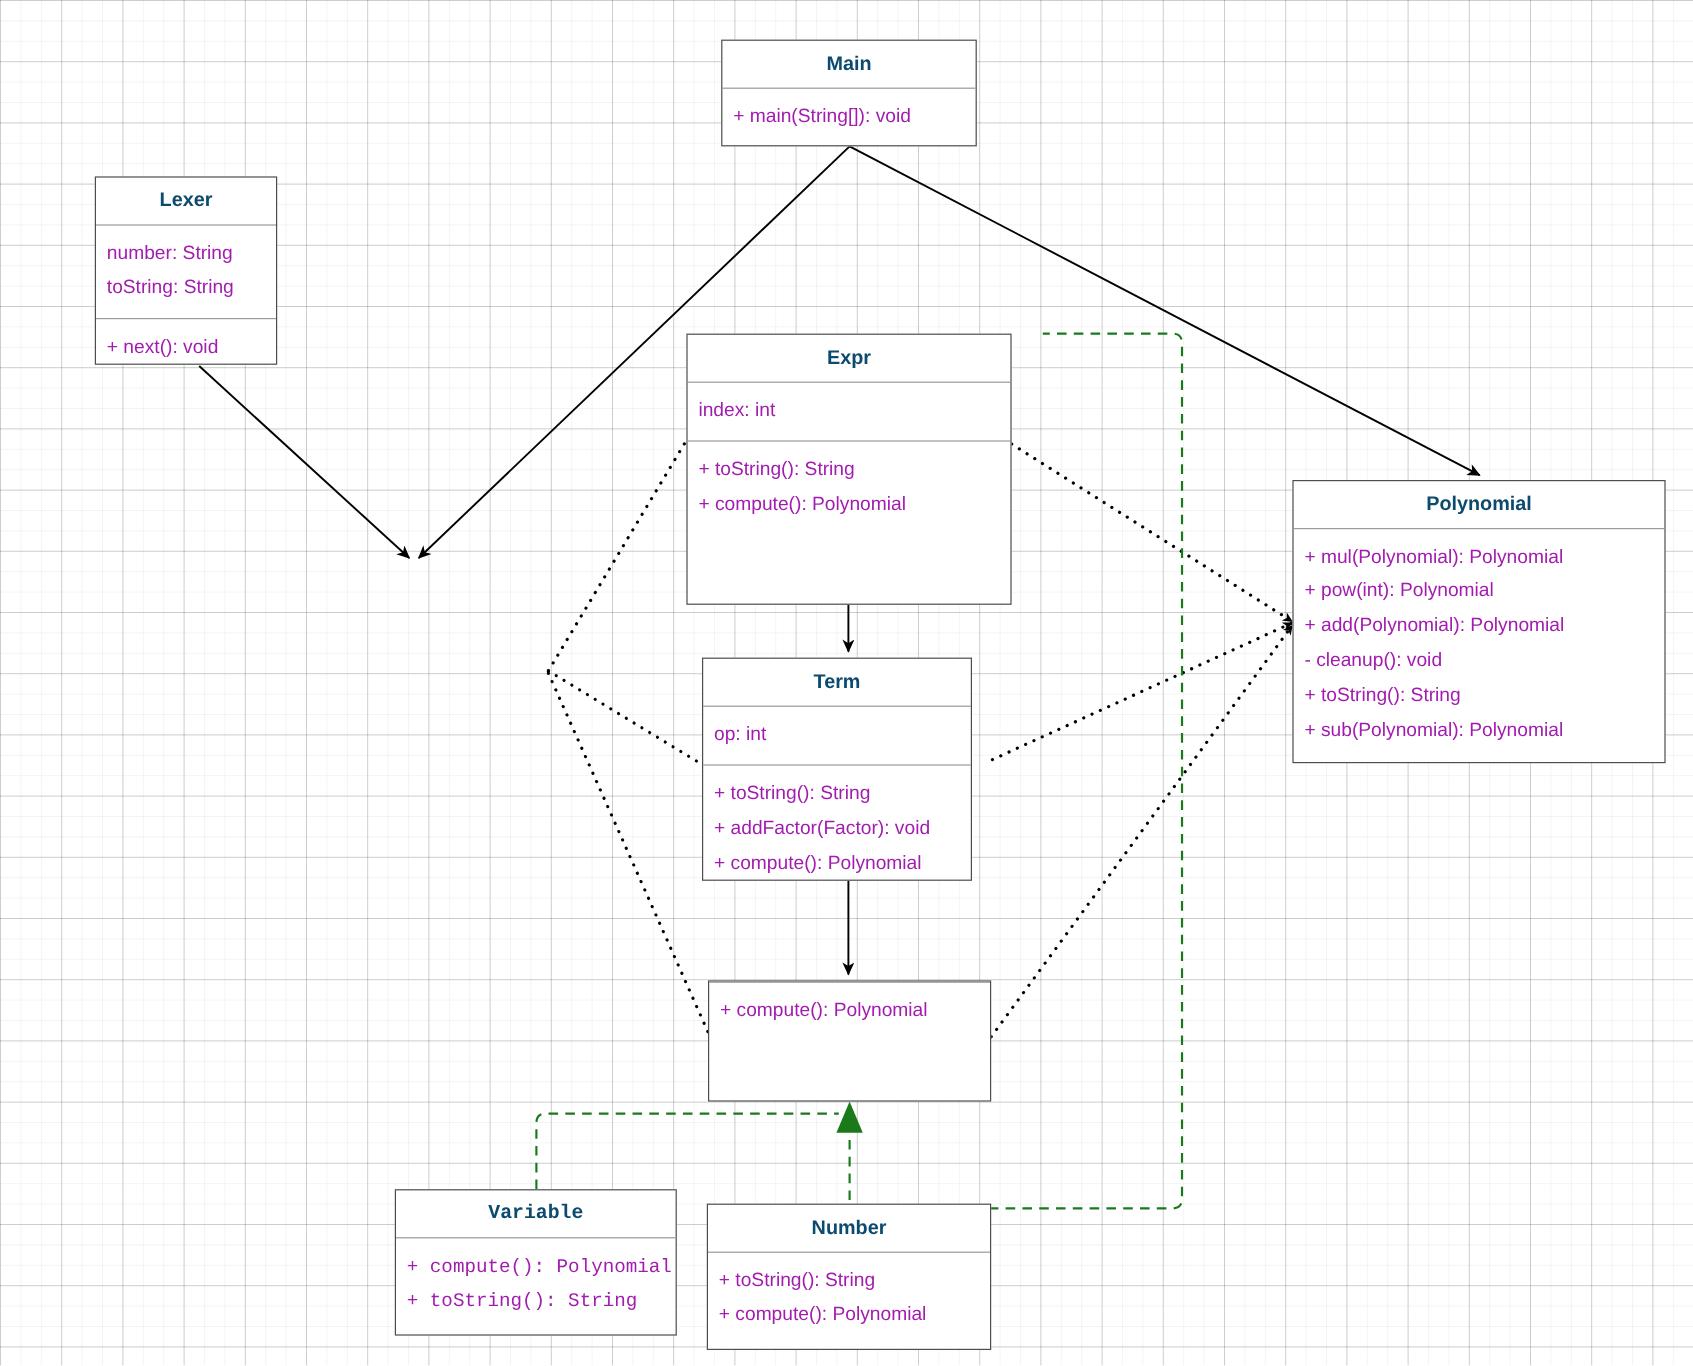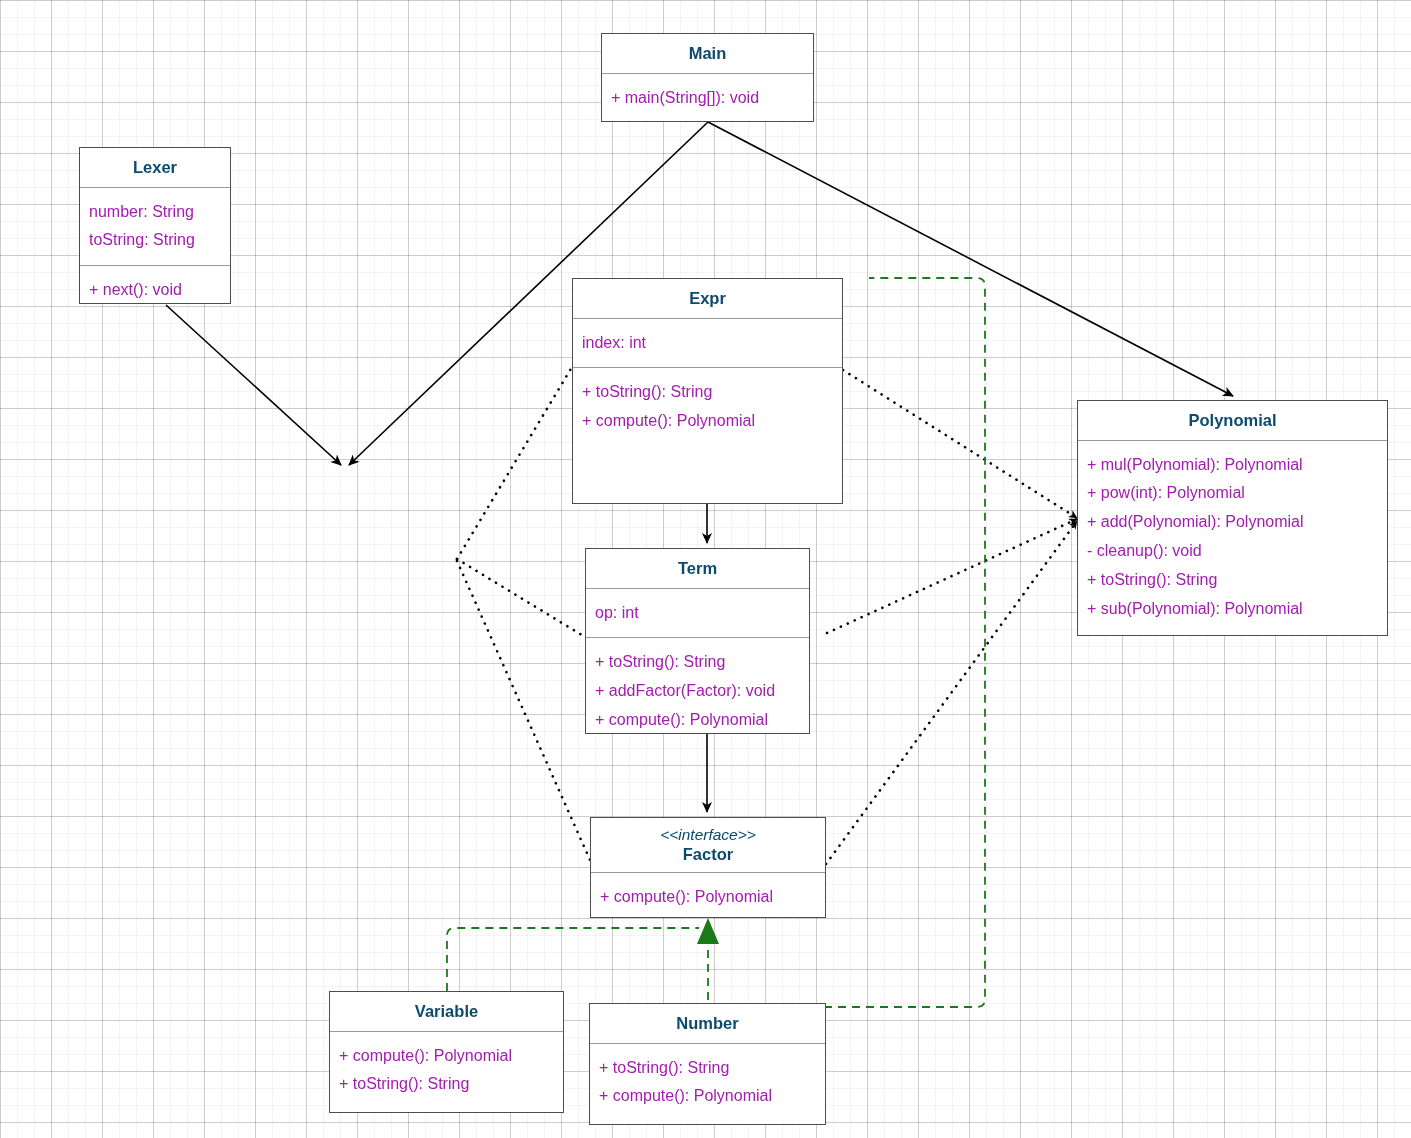--- a/index.html
+++ b/index.html
@@ -191,24 +191,20 @@
     </div>
     <div class="uml-divider"></div>
     <div class="uml-section">
       <div class="uml-row">+ toString(): String</div>
       <div class="uml-row">+ addFactor(Factor): void</div>
       <div class="uml-row">+ compute(): Polynomial</div>
     </div>
   </div>
 
   <div class="uml-class" style="left:590px; top:817px; width:236px; height:101px;">
-    <div class="uml-title" style="padding-top:7px; padding-bottom:7px;">
-      <span class="uml-stereotype">&lt;&lt;interface&gt;&gt;</span>
-      <span>Factor</span>
-    </div>
     <div class="uml-divider"></div>
     <div class="uml-section">
       <div class="uml-row">+ compute(): Polynomial</div>
     </div>
   </div>
 
   <div class="uml-class" style="left:1077px; top:400px; width:311px; height:236px;">
     <div class="uml-title">
       <span>Polynomial</span>
     </div>
@@ -216,21 +212,21 @@
     <div class="uml-section">
       <div class="uml-row">+ mul(Polynomial): Polynomial</div>
       <div class="uml-row">+ pow(int): Polynomial</div>
       <div class="uml-row">+ add(Polynomial): Polynomial</div>
       <div class="uml-row">- cleanup(): void</div>
       <div class="uml-row">+ toString(): String</div>
       <div class="uml-row">+ sub(Polynomial): Polynomial</div>
     </div>
   </div>
 
-  <div class="uml-class" style="left:329px; top:991px; width:235px; height:122px;">
+  <div class="uml-class" style="left:329px; top:991px; width:235px; height:122px;font-family:Liberation Mono, monospace;">
     <div class="uml-title">
       <span>Variable</span>
     </div>
     <div class="uml-divider"></div>
     <div class="uml-section">
       <div class="uml-row">+ compute(): Polynomial</div>
       <div class="uml-row">+ toString(): String</div>
     </div>
   </div>
 

